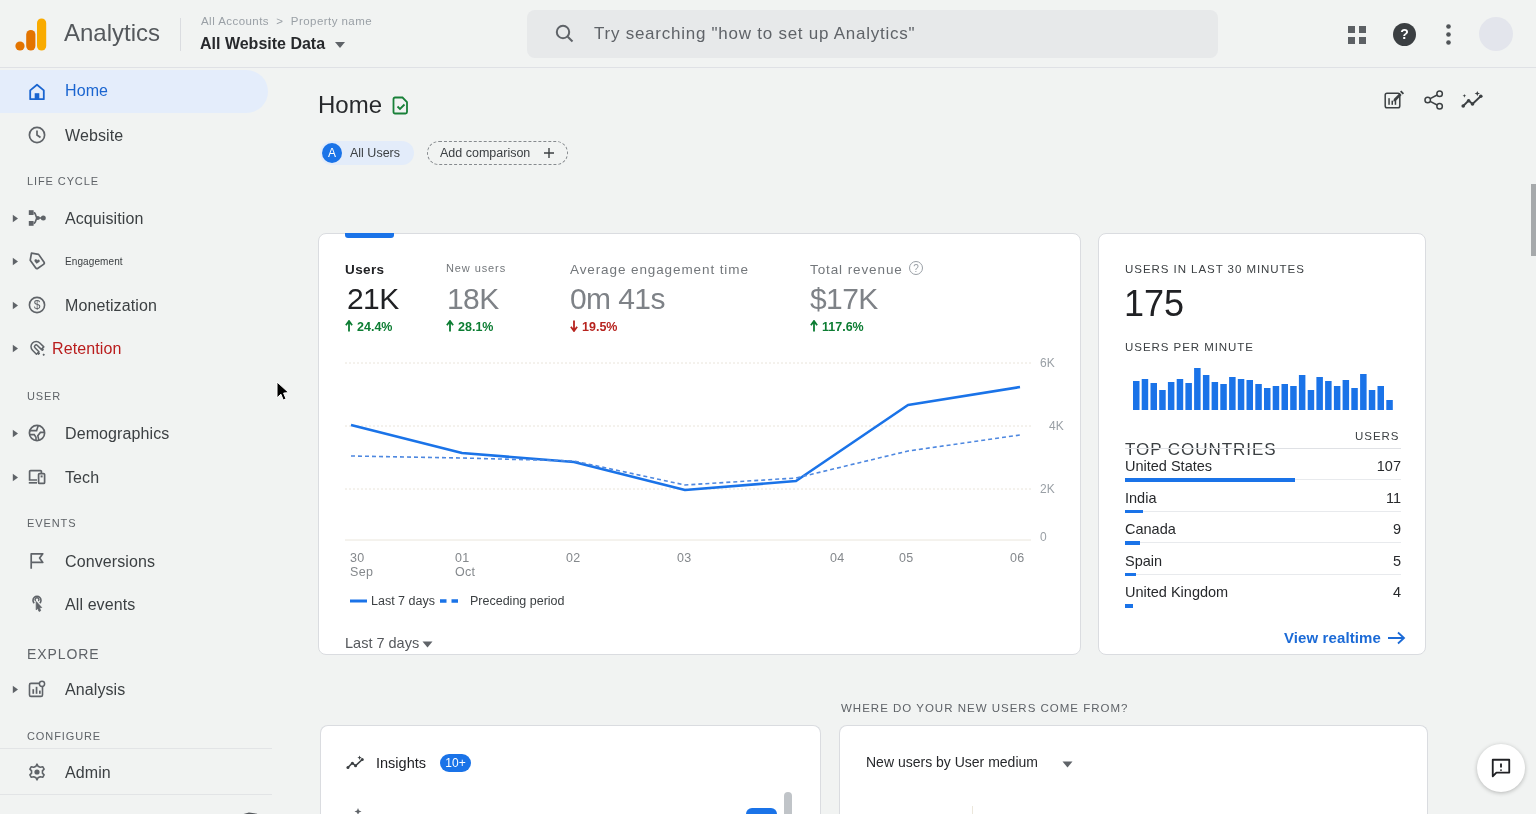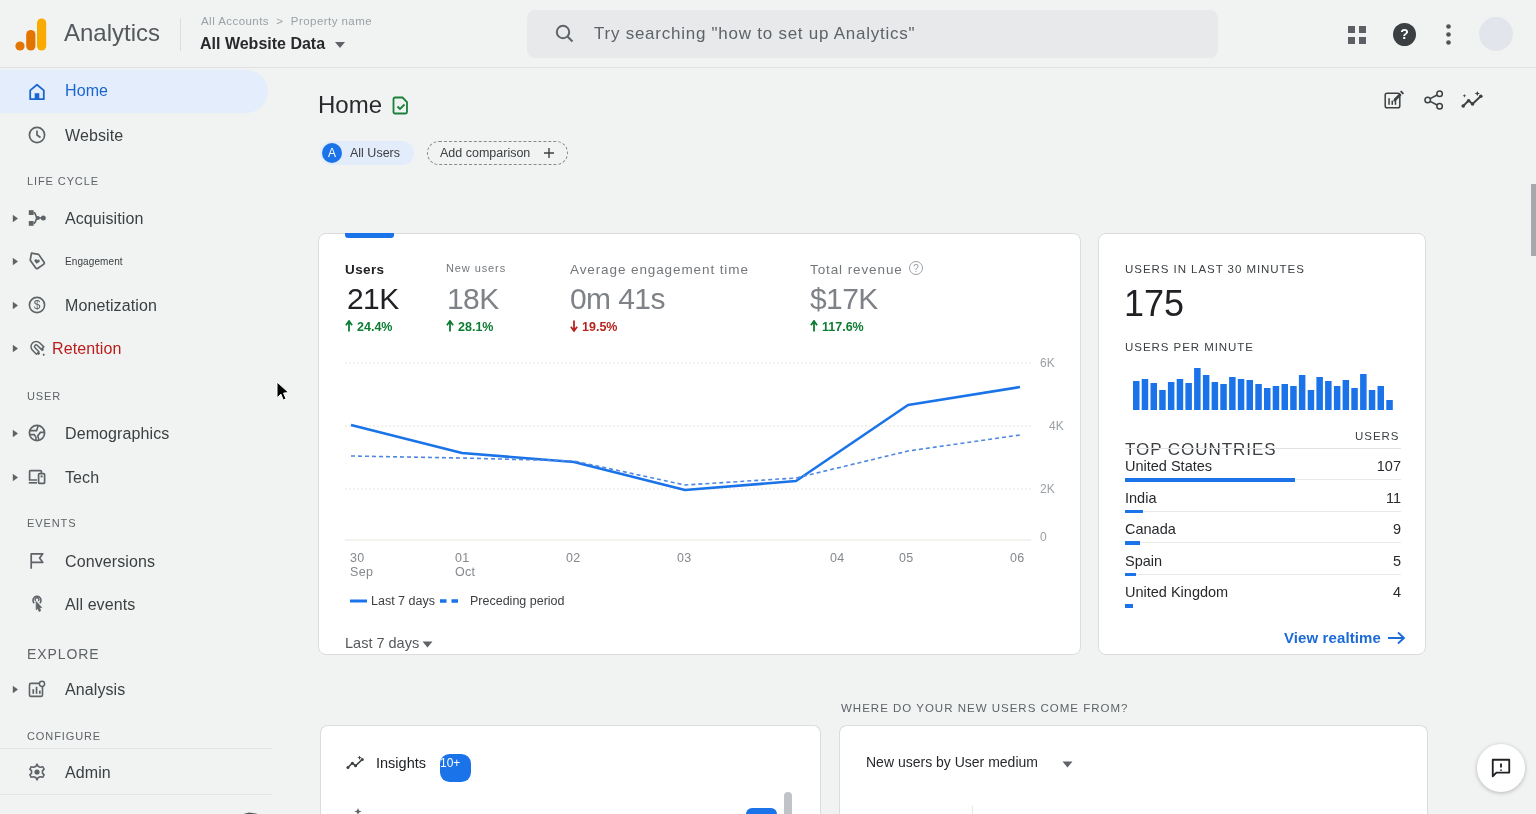--- a/index.html
+++ b/index.html
@@ -337,21 +337,21 @@
 <div class="abs" style="left:320px;top:725px;width:501px;height:89px;background:#fff;border:1px solid #dadce0;border-radius:8px 8px 0 0;border-bottom:none;"></div>
 <svg class="abs" style="left:346px;top:755px;" width="20" height="17" viewBox="0 0 22 19">
   <path d="M2 14 L7 9 L10.5 12 L18 5" fill="none" stroke="#3c4043" stroke-width="1.8"></path>
   <circle cx="2" cy="14" r="1.7" fill="#3c4043"></circle>
     <circle cx="7" cy="9.2" r="1.7" fill="#3c4043"></circle>
   <circle cx="10.5" cy="12" r="1.7" fill="#3c4043"></circle>
     <circle cx="18" cy="5" r="1.7" fill="#3c4043"></circle>
   <path d="M15 0.5 l0.7 1.8 l1.8 0.7 l-1.8 0.7 l-0.7 1.8 l-0.7 -1.8 l-1.8 -0.7 l1.8 -0.7 Z" fill="#3c4043"></path>
 </svg>
 <div class="abs" style="left:376px;top:755px;font-size:14.5px;color:#202124;">Insights</div>
-<div class="abs" style="left:440px;top:754px;width:31px;height:28px;background:#1a73e8;border-radius:9.5px;color:#fff;font-size:12px;text-align:left;line-height:19px;">10+</div>
+<div class="abs" style="left:440px;top:754px;width:31px;height:18px;background:#1a73e8;border-radius:9.5px;color:#fff;font-size:12px;text-align:center;line-height:19px;">10+</div>
 <div class="abs" style="left:784px;top:792px;width:8px;height:22px;background:#c0c4c8;border-radius:4px 4px 0 0;"></div>
 <div class="abs" style="left:746px;top:808px;width:31px;height:6px;background:#1a73e8;border-radius:9.5px 9.5px 0 0;"></div>
 <svg class="abs" style="left:350px;top:808px;" width="16" height="6" viewBox="0 0 16 6">
     <path d="M8 0 l1 2.5 l2.5 1 l-2.5 1 l-1 2.5 l-1-2.5 l-2.5-1 l2.5-1 Z" fill="#5f6368"></path>
   </svg>
 
 <div class="abs" style="left:839px;top:725px;width:589px;height:89px;background:#fff;border:1px solid #dadce0;border-radius:8px 8px 0 0;border-bottom:none;"></div>
 <div class="abs" style="left:866px;top:754px;font-size:14px;color:#27292c;">New users by User medium</div>
 <svg class="abs" style="left:1062px;top:761px;" width="11" height="7" viewBox="0 0 11 7">
     <path d="M0.5 0.5 L5.5 6.5 L10.5 0.5 Z" fill="#5f6368"></path>

